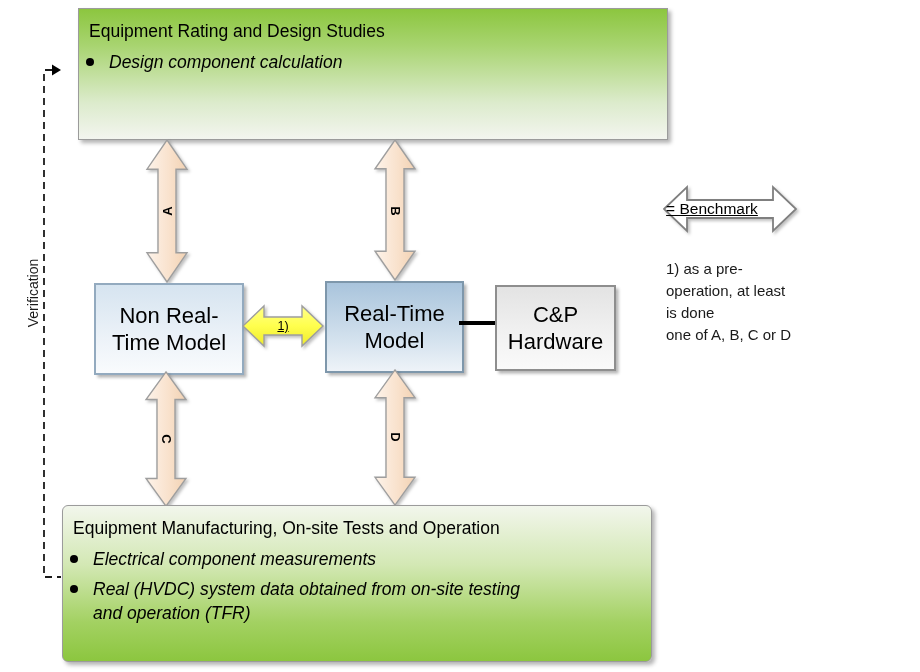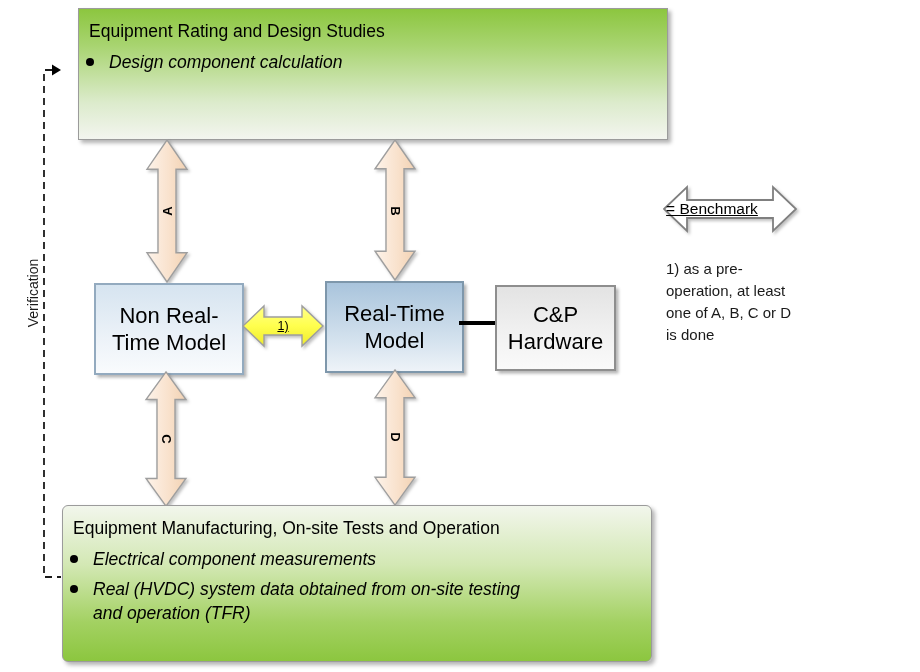--- a/index.html
+++ b/index.html
@@ -153,17 +153,17 @@
   </div>
 
   <svg class="arrow-svg" style="left:663px;top:184px" width="134" height="50" viewBox="0 0 134 50">
     <polygon points="1,25 24,3 24,16 110,16 110,3 133,25 110,47 110,34 24,34 24,47" fill="#ffffff" stroke="#7f7f7f" stroke-width="1.8"></polygon>
   </svg>
   <span class="benchmark-label">= Benchmark</span>
 
   <div class="note">
     <div>1) as a pre-</div>
     <div>operation, at least</div>
+    <div>is done</div>
     <div>one of A, B, C or D</div>
-    <div>is done</div>
   </div>
 
 </div>
 
 </body></html>

